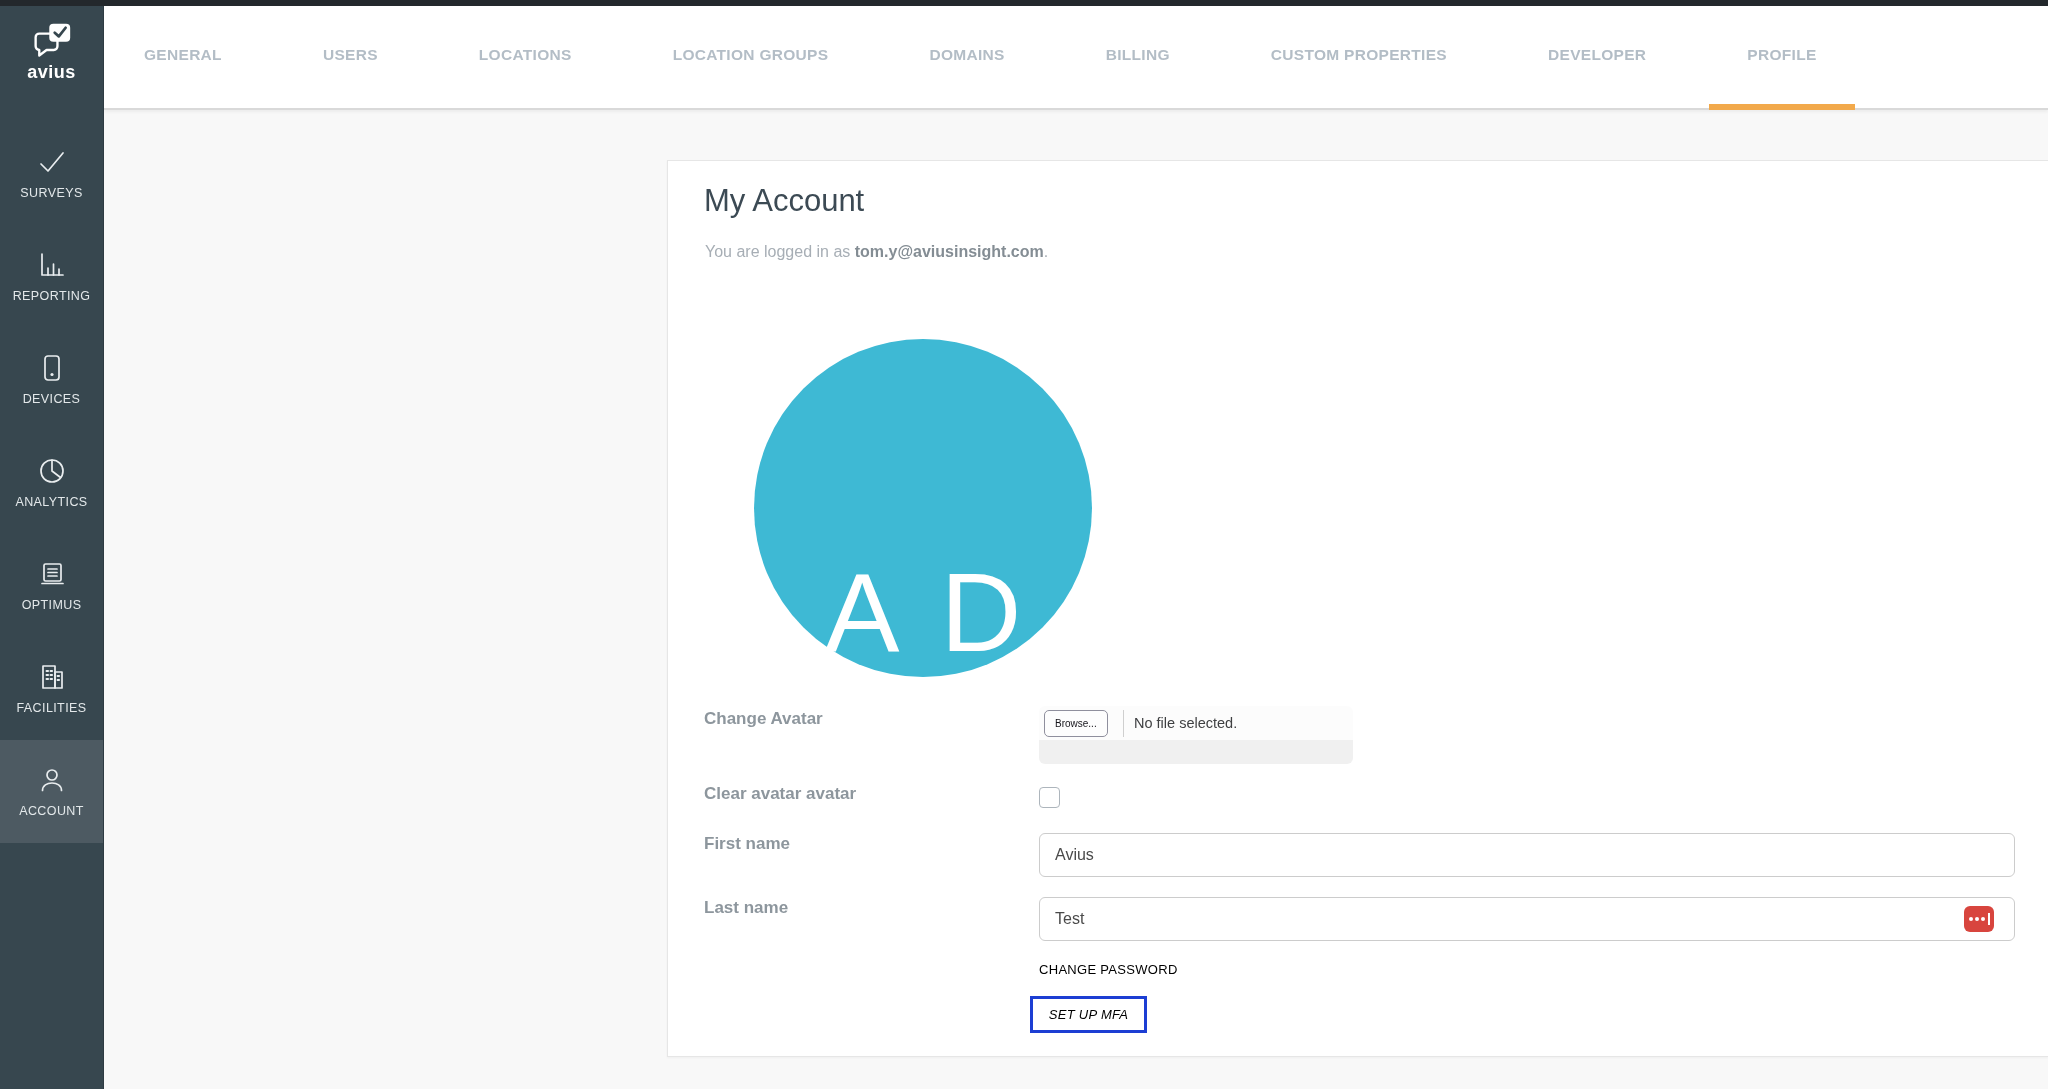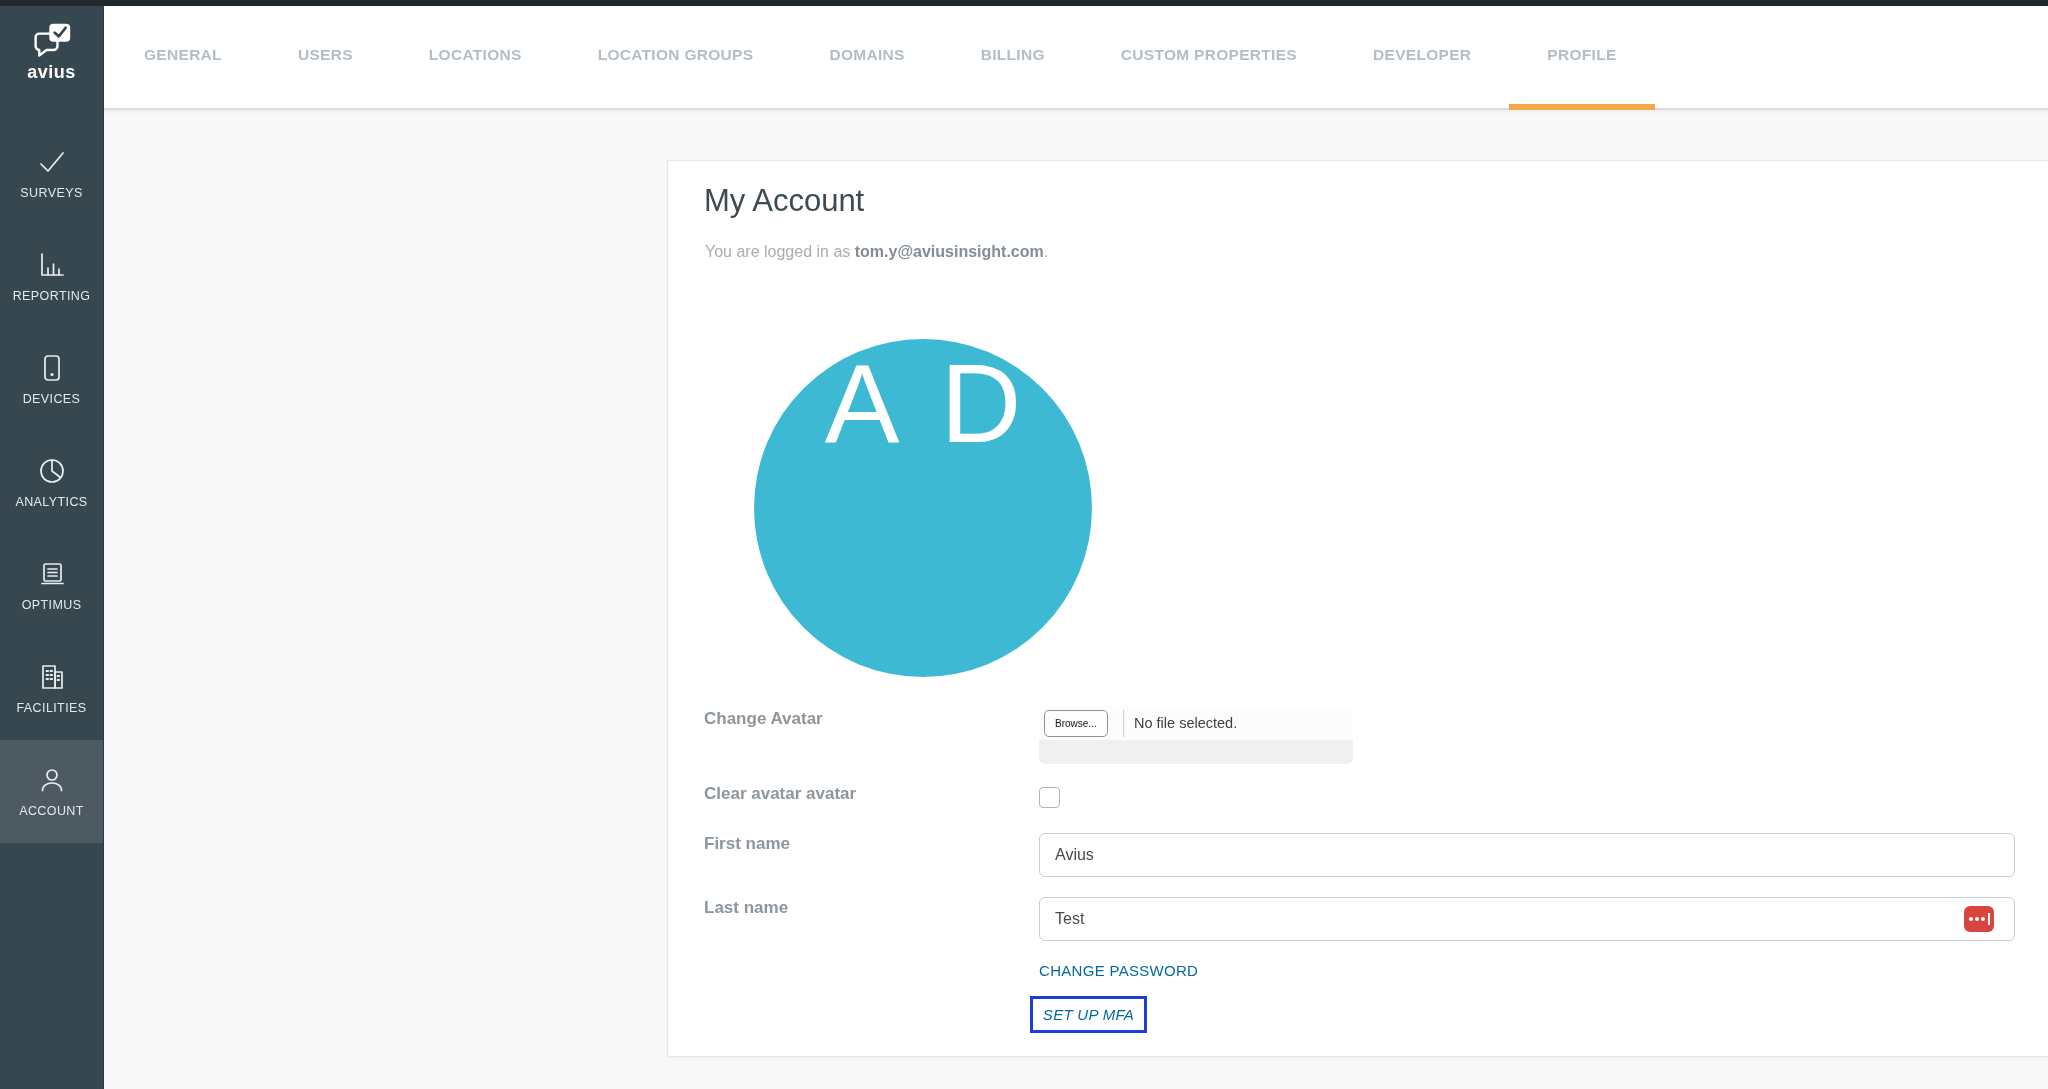--- a/index.html
+++ b/index.html
@@ -19,36 +19,36 @@
   .side-item { height:103px; display:flex; flex-direction:column; align-items:center; justify-content:center;
                gap:9px; cursor:pointer; }
   .side-item.active { background:#4d5a62; }
   .side-icon { height:30px; display:flex; align-items:center; justify-content:center; }
   .side-icon svg { stroke:#e9edef; fill:none; stroke-width:1.7; stroke-linecap:round; stroke-linejoin:round; }
   .side-label { color:#e3e8ea; font-size:12.5px; letter-spacing:.4px; }
 
   
   .navbar { position:absolute; left:104px; top:6px; width:1944px; height:104px; background:#ffffff;
             border-bottom:2px solid #d9d9d9; box-shadow:0 2px 3px rgba(0,0,0,.05);
-            display:flex; align-items:stretch; padding-left:2px; z-index:10; }
+            display:flex; align-items:stretch; padding-left:2px; z-index:10;gap:25px; }
   .tab { display:flex; align-items:center; padding:0 38px; color:#b3bdc6; font-size:15.5px; font-weight:700;
          letter-spacing:.3px; cursor:pointer; border-bottom:6px solid transparent; margin-bottom:-2px; }
   .tab.active { border-bottom-color:#f2a94b; }
 
   
   .content { position:absolute; left:104px; top:110px; width:1944px; height:979px; background:#f8f8f8; }
   .card { position:absolute; left:563px; top:50px; right:0; height:897px; background:#ffffff;
           border:1px solid #e6e6e6; border-right:none; box-shadow:0 1px 2px rgba(0,0,0,.04); }
 
   .page-title { position:absolute; left:36px; top:22px; font-size:31px; font-weight:400; color:#3c4a54; }
   .login-line { position:absolute; left:37px; top:82px; font-size:16px; color:#a7aeb5; }
   .login-line strong { color:#848d94; font-weight:700; }
 
   .avatar { position:absolute; left:86px; top:178px; width:338px; height:338px; border-radius:50%;
-            background:#3eb9d4; display:flex; align-items:flex-start; justify-content:center; }
+            background:#3eb9d4; display:flex; align-items:flex-end; justify-content:center; }
   .avatar span { color:#ffffff; font-size:112px; font-weight:400; letter-spacing:8px; padding-left:8px; }
 
   .field-label { position:absolute; left:36px; font-size:17px; font-weight:700; color:#8d969d; }
 
   
   .file-box { position:absolute; left:371px; top:545px; width:314px; height:58px; border-radius:6px;
               background:linear-gradient(to bottom,#fcfcfc 0 34px,#f0f0f0 34px 100%); cursor:pointer; }
   .browse-btn { position:absolute; left:5px; top:4px; height:27px; padding:0 10px; background:#fdfdfd;
                 border:1.5px solid #8f8f9d; border-radius:5px; font-size:10px; color:#15141a;
                 display:flex; align-items:center; cursor:pointer; }
@@ -61,21 +61,21 @@
   .text-input { position:absolute; left:371px; width:976px; height:44px; border:1px solid #cccccc;
                 border-radius:6px; font-family:inherit; font-size:16px; color:#4a4a4a; padding:0 44px 0 15px;
                 background:#ffffff; outline:none; }
   .input-first { top:672px; }
   .input-last  { top:736px; }
   .pm-addon { position:absolute; left:1296px; top:745px; width:30px; height:26px; background:#d8453e;
               border-radius:6px; display:flex; align-items:center; justify-content:center; gap:2px; cursor:pointer; }
   .pm-addon .dot { width:4px; height:4px; border-radius:50%; background:#ffffff; }
   .pm-addon .bar { width:2px; height:12px; background:#ffffff; margin-left:1px; }
 
-  .link { color:#0369a1; font-size:15px; letter-spacing:.3px; cursor:pointer; text-decoration:none; }
+  .link { color:#000000; font-size:13px; letter-spacing:.3px; cursor:pointer; text-decoration:none; }
   .link-password { position:absolute; left:371px; top:801px; }
   .mfa-ring { position:absolute; left:362px; top:835px; width:117px; height:37px; border:3.5px solid #1c3ed3;
               background:#ffffff; display:flex; align-items:center; justify-content:center;font-style:italic; }
 </style>
 </head>
 <body>
 
 <div class="topstrip"></div>
 
 <aside class="sidebar">

